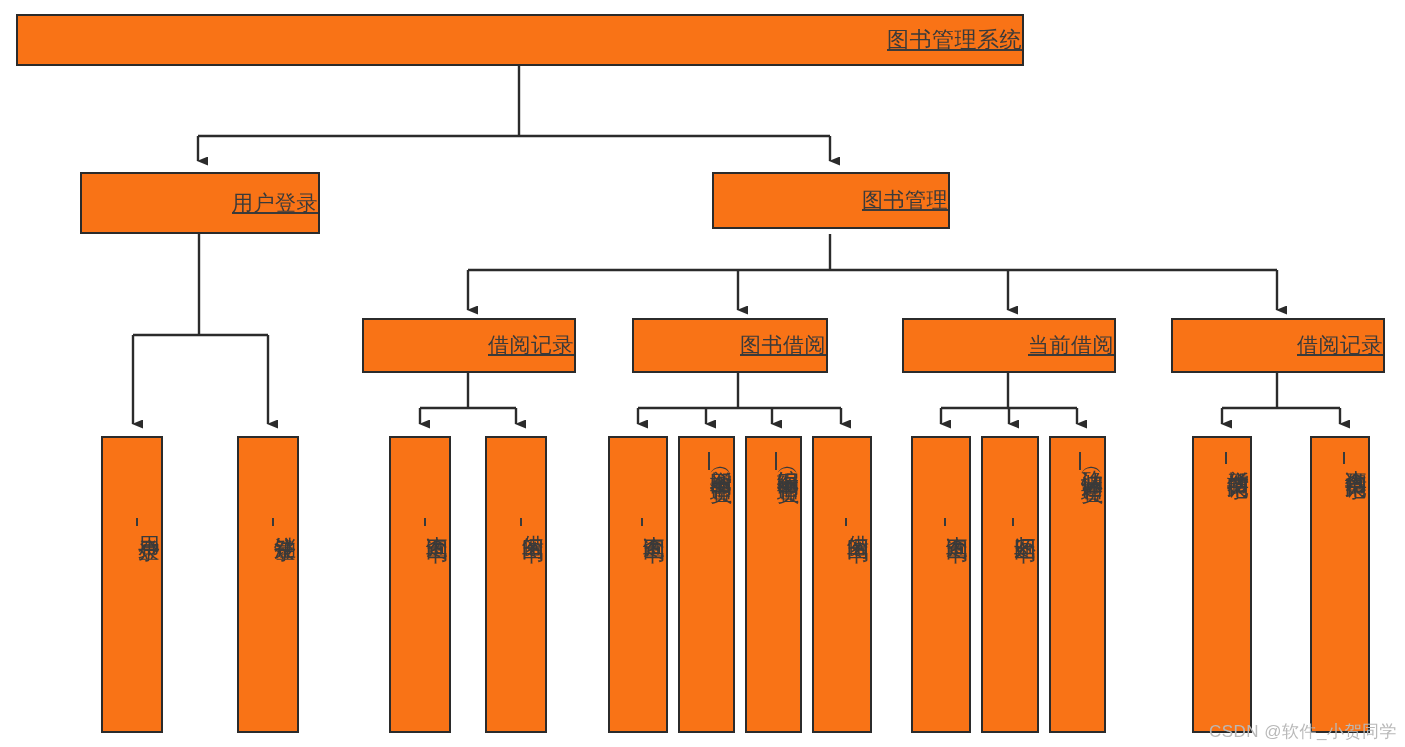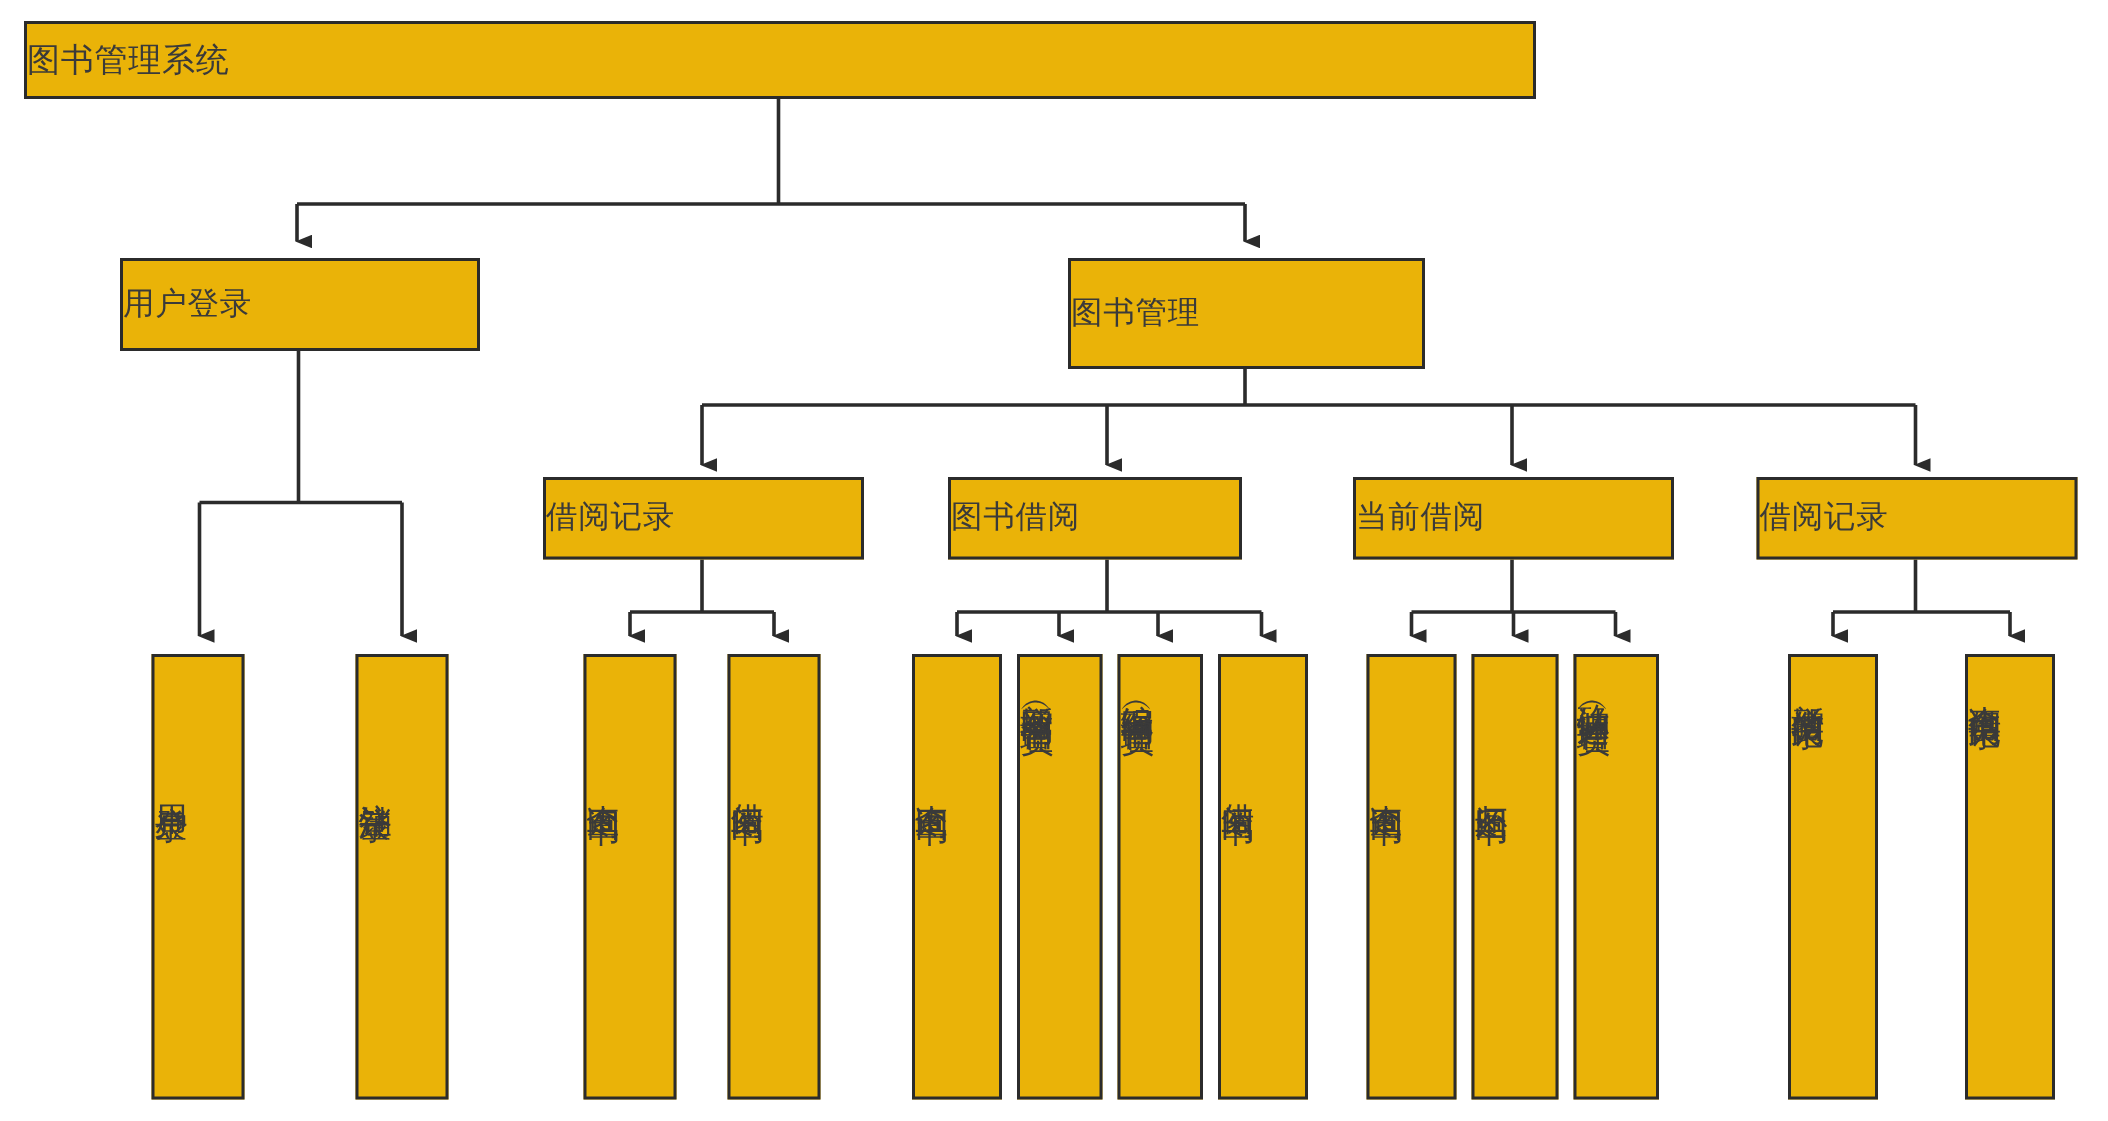--- a/index.html
+++ b/index.html
@@ -21,26 +21,27 @@
     position: absolute;
     left: 0;
     top: 0;
     width: 1405px;
     height: 747px;
   }
   .node {
     position: absolute;
     box-sizing: border-box;
     border: 2.2px solid #2b2b2b;
-    background: #eab308;
+    background: #f97316;
     display: flex;
     align-items: center;
-    justify-content: flex-start;
+    justify-content: flex-end;
     color: #3a3a3a;
     z-index: 2;
+    text-decoration: underline;
   }
   .node-label {
     display: block;
     text-align: center;
     line-height: 1.18;
     color: #3a3a3a;
     letter-spacing: 0.5px;
   }
   .node.horizontal .node-label {
     font-size: 21px;
@@ -134,21 +135,21 @@
   </svg>
 
   <div class="node horizontal root" style="left:16px; top:14px; width:1008px; height:52px;">
     <span class="node-label">图书管理系统</span>
   </div>
 
   <div class="node horizontal" style="left:80px; top:172px; width:240px; height:62px;">
     <span class="node-label">用户登录</span>
   </div>
 
-  <div class="node horizontal" style="left:712px; top:172px; width:238px; height:74px;">
+  <div class="node horizontal" style="left:712px; top:172px; width:238px; height:57px;">
     <span class="node-label">图书管理</span>
   </div>
 
   <div class="node horizontal" style="left:362px; top:318px; width:214px; height:55px;">
     <span class="node-label">借阅记录</span>
   </div>
 
   <div class="node horizontal" style="left:632px; top:318px; width:196px; height:55px;">
     <span class="node-label">图书借阅</span>
   </div>
@@ -206,14 +207,15 @@
   </div>
 
   <div class="node vertical tall" style="left:1192px; top:436px; width:60px; height:297px;">
     <span class="node-label">新增借阅记录</span>
   </div>
 
   <div class="node vertical tall" style="left:1310px; top:436px; width:60px; height:297px;">
     <span class="node-label">查询借阅记录</span>
   </div>
 
+  <div class="watermark">CSDN @软件_小贺同学</div>
 
 </div>
 
 </body></html>

